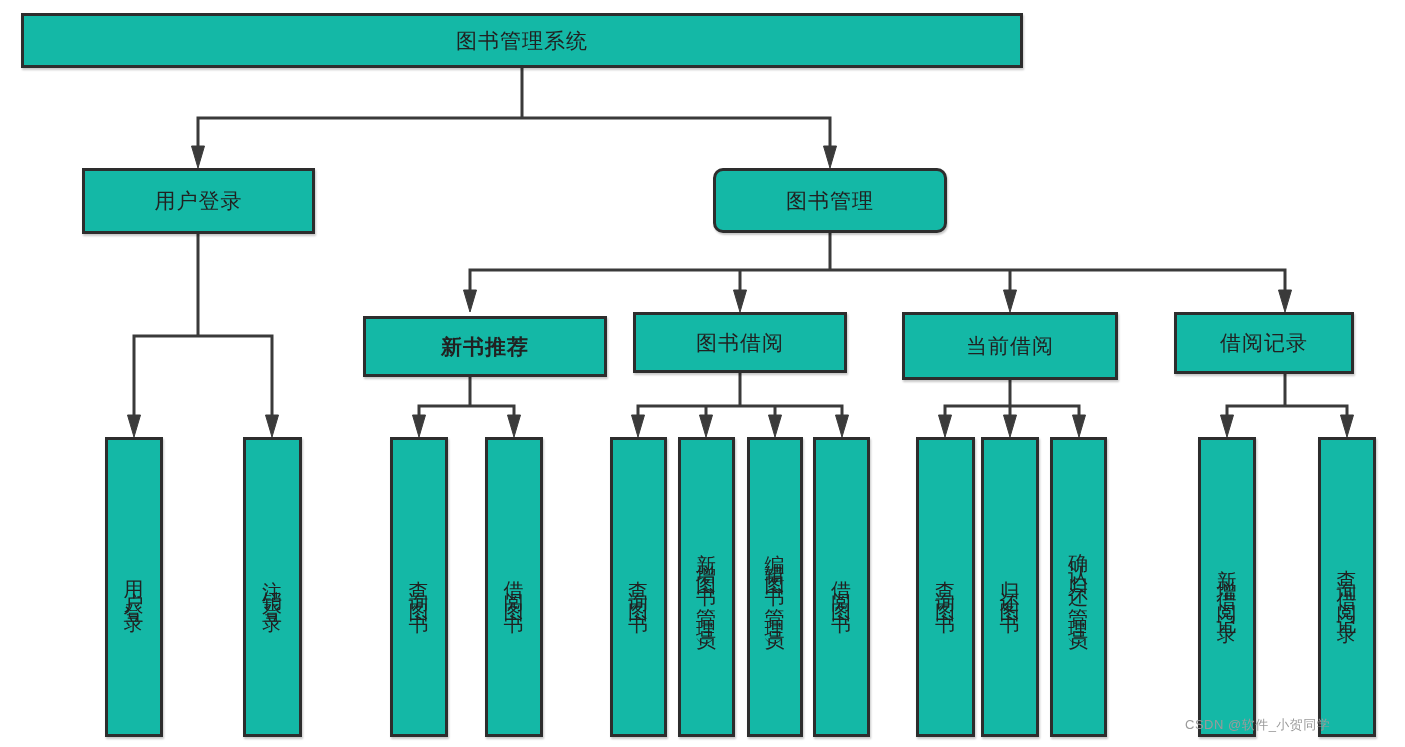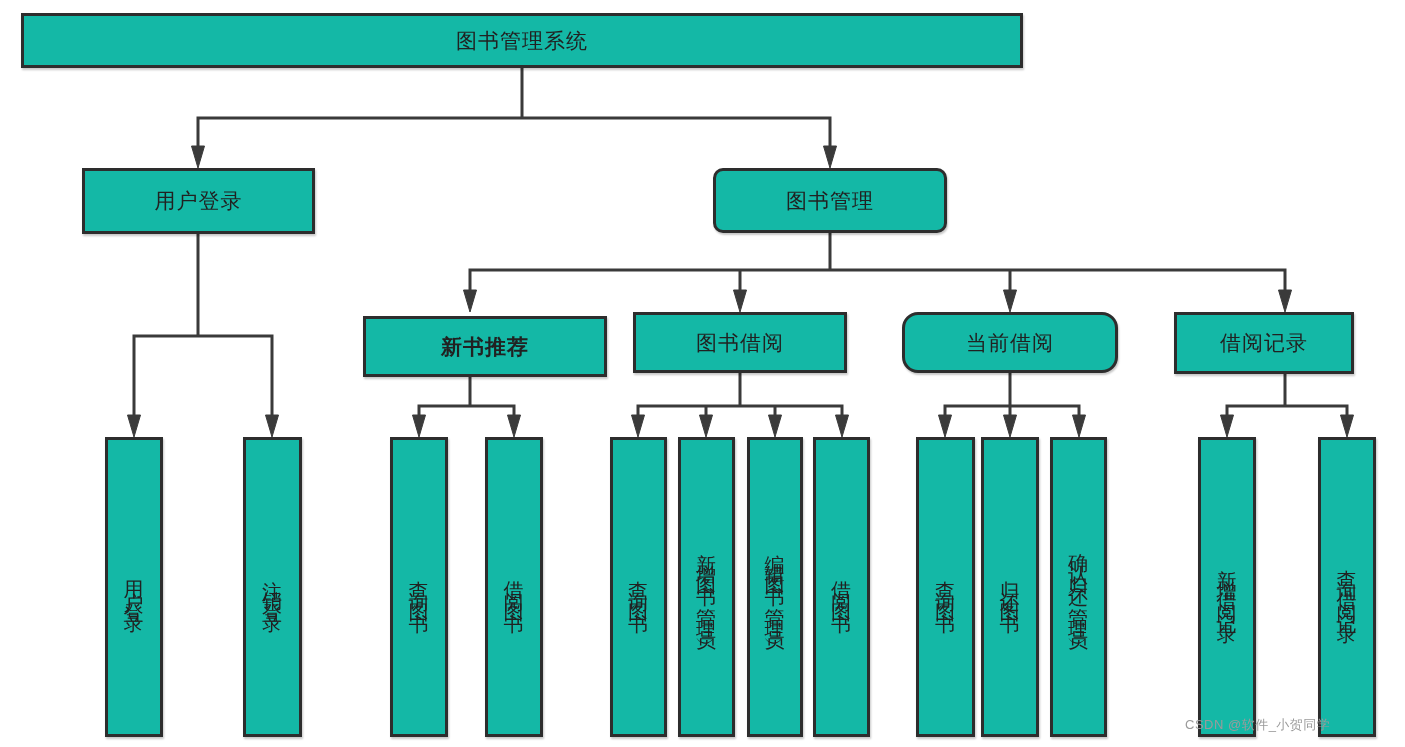--- a/index.html
+++ b/index.html
@@ -44,21 +44,21 @@
     white-space: nowrap;
   }
   
   .n-root  { left: 21px;   top: 13px;  width: 1002px; height: 55px; }
   
   .n-login { left: 82px;   top: 168px; width: 233px;  height: 66px; }
   .n-mgmt  { left: 713px;  top: 168px; width: 234px;  height: 65px; border-radius: 10px; }
   
   .n-rec   { left: 363px;  top: 316px; width: 244px;  height: 61px; font-weight: bold; }
   .n-bor   { left: 633px;  top: 312px; width: 214px;  height: 61px; }
-  .n-cur   { left: 902px;  top: 312px; width: 216px;  height: 61px; border-radius: 16px; }
+  .n-cur   { left: 902px;  top: 312px; width: 216px;  height: 68px; }
   .n-his   { left: 1174px; top: 312px; width: 180px;  height: 62px; }
   
   .leaf    { top: 437px; height: 300px; }
   .lf-1  { left: 105px;  width: 58px; }
   .lf-2  { left: 243px;  width: 59px; }
   .lf-3  { left: 390px;  width: 58px; }
   .lf-4  { left: 485px;  width: 58px; }
   .lf-5  { left: 610px;  width: 57px; }
   .lf-6  { left: 678px;  width: 57px; }
   .lf-7  { left: 747px;  width: 56px; }

